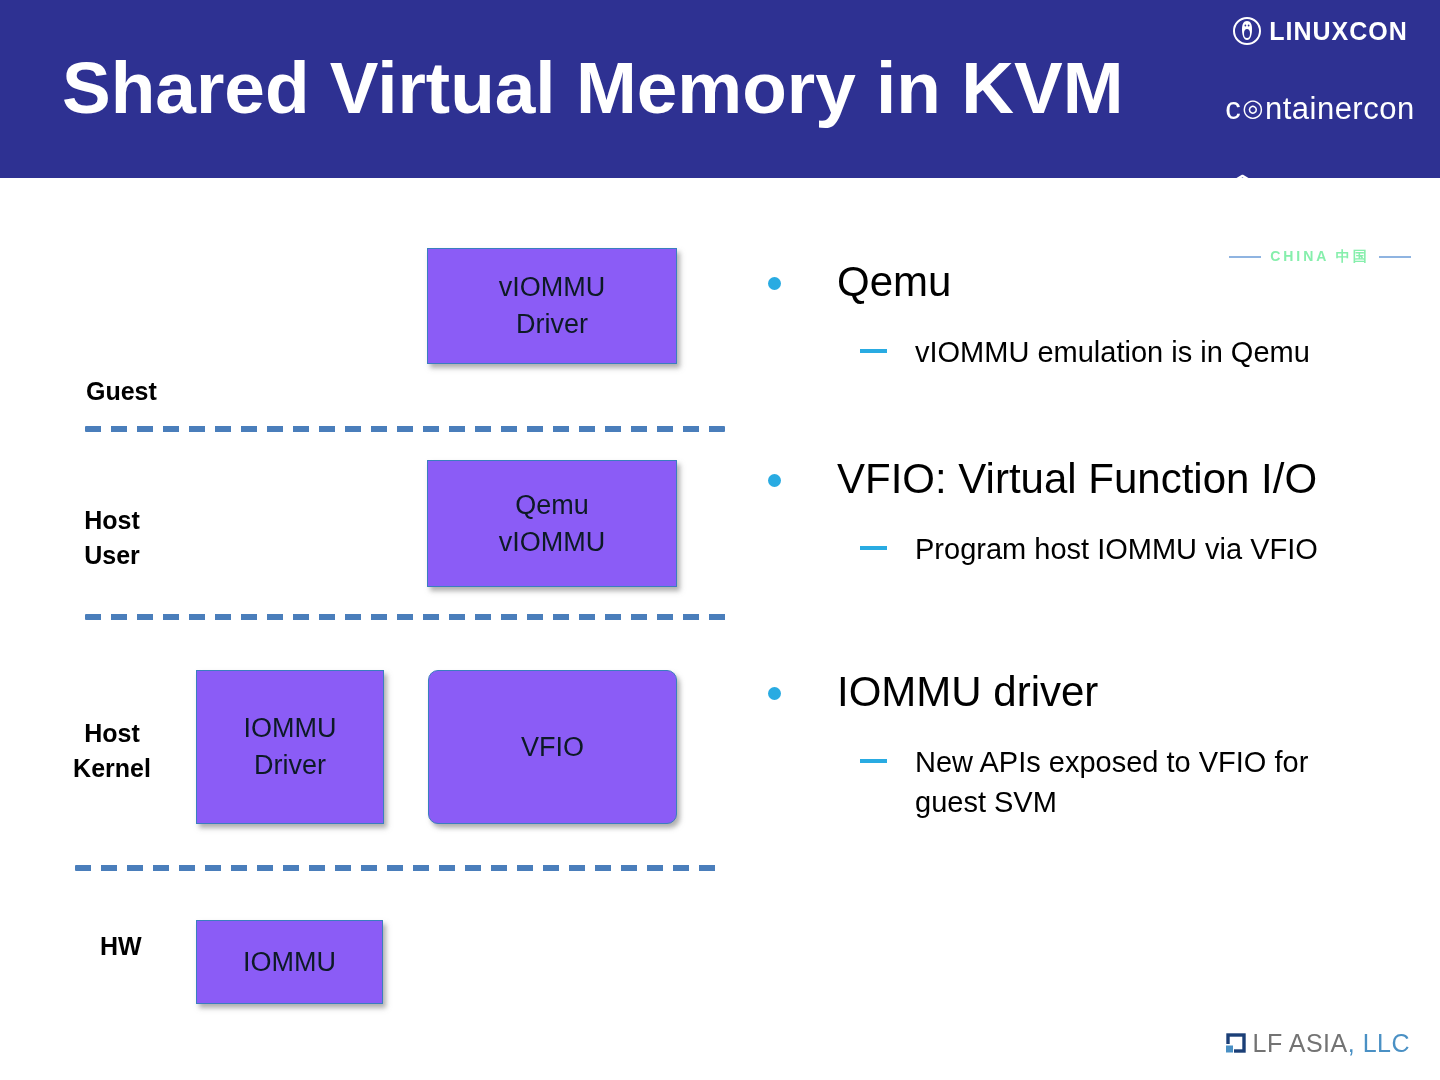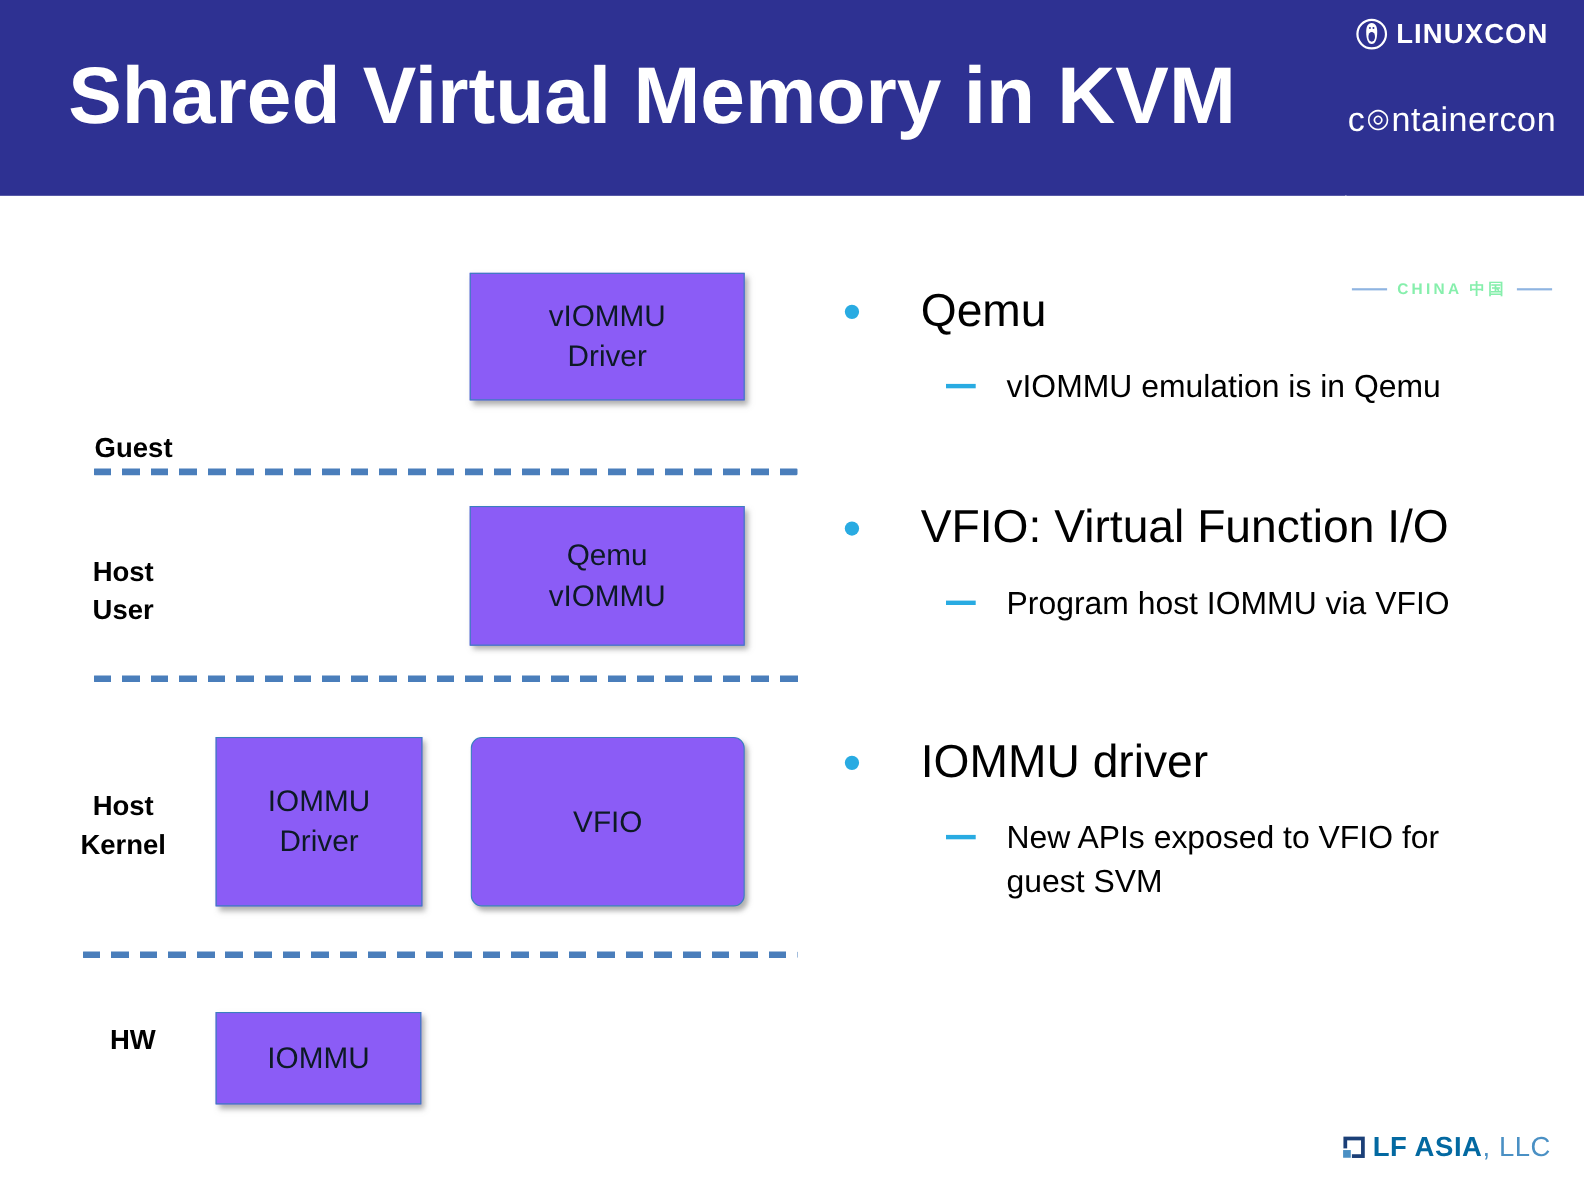--- a/index.html
+++ b/index.html
@@ -20,21 +20,21 @@
     white-space:nowrap;
   }
   .logos{
     position:absolute; right:24px; top:10px; width:192px;
     display:flex; flex-direction:column; align-items:center; color:#fff;gap:36px;
   }
   .logo-row{display:flex; align-items:center; justify-content:center;}
   .row-linuxcon{margin-top:6px; gap:7px; font-size:25px; font-weight:700; letter-spacing:1px;}
   .row-containercon{margin-top:9px; font-size:31px; font-weight:400; letter-spacing:0.5px;}
   .o-mark{font-size:0.78em; line-height:1; padding:0 1px; position:relative; top:-1px;}
-  .row-cloudopen{margin-top:10px; gap:6px; font-size:28px; letter-spacing:1px;}
+  .row-cloudopen{margin-top:10px; gap:6px; font-size:22px; letter-spacing:1px;}
   .cloud-bold{font-weight:700;}
   .open-light{font-weight:400;}
   .row-china{margin-top:13px; gap:9px; font-size:14px; font-weight:700;
              letter-spacing:3px; color:#86efac;}
   .china-line{width:32px; height:2px; background:#7BA7DC; opacity:0.85;}
   
   .tbox{
     position:absolute; background:#8b5cf6; border:1px solid #3A7EBF;
     box-shadow:3px 4px 5px rgba(110,110,110,0.55);
     display:flex; align-items:center; justify-content:center;
@@ -43,21 +43,21 @@
   }
   .box-viommu-driver{left:427px; top:248px; width:248px; height:114px;}
   .box-qemu-viommu {left:427px; top:460px; width:248px; height:125px;}
   .box-iommu-driver{left:196px; top:670px; width:186px; height:152px;}
   .box-vfio        {left:428px; top:670px; width:247px; height:152px;border-radius:10px;}
   .box-iommu       {left:196px; top:920px; width:185px; height:82px;}
   .layer-label{
     position:absolute; font-size:25px; font-weight:700; color:#000;
     line-height:35px; white-space:pre-line; text-align:center;
   }
-  .label-guest {left:86px;  top:390px; text-align:left;}
+  .label-guest {left:86px;  top:374px; text-align:left;}
   .label-hostuser {left:80px; top:503px; width:64px;}
   .label-hostkernel{left:70px; top:716px; width:84px;}
   .label-hw    {left:100px; top:929px; text-align:left;}
   .dashed{
     position:absolute; height:6px; border-radius:1px;
     background:repeating-linear-gradient(90deg,#4A7EBB 0px,#4A7EBB 16px,transparent 16px,transparent 26px);
   }
   .dash-1{left:85px; top:426px; width:640px;}
   .dash-2{left:85px; top:614px; width:642px;}
   .dash-3{left:75px; top:865px; width:650px;}
@@ -69,21 +69,21 @@
               margin:21px 0 0 8px; flex:none;}
   .bullet-title-text{margin-left:56px; font-size:42px; line-height:52px; color:#000; white-space:nowrap;}
   .bullet-sub{display:flex; margin-top:24px;}
   .bullet-sub-dash{width:27px; height:4px; background:#29ABE2; margin:17px 0 0 100px; flex:none;}
   .bullet-sub-text{margin-left:28px; font-size:29px; line-height:40px; color:#000; white-space:pre-line;}
   
   .footer-logo{
     position:absolute; right:30px; bottom:22px;
     display:flex; align-items:center; gap:6px; font-size:25px; letter-spacing:0.5px;
   }
-  .lf-bold{font-weight:700; color:#0369a1;}
+  .lf-bold{font-weight:400; color:#737373;}
   .lf-light{font-weight:400; color:#4A90C4;}
 </style>
 </head>
 <body>
 
 <div class="slide">
 
   <div class="header">
     <h1 class="slide-title">Shared Virtual Memory in KVM</h1>
 

